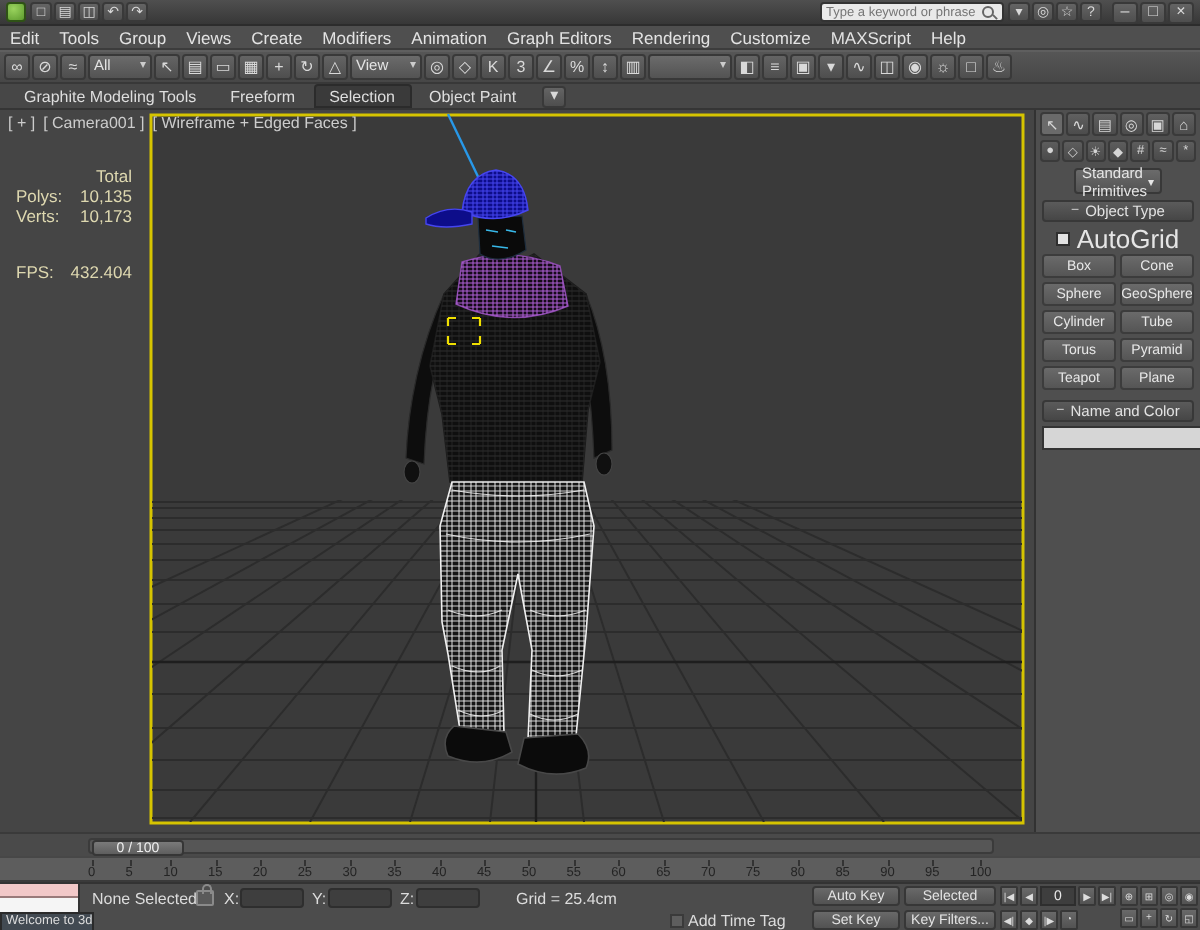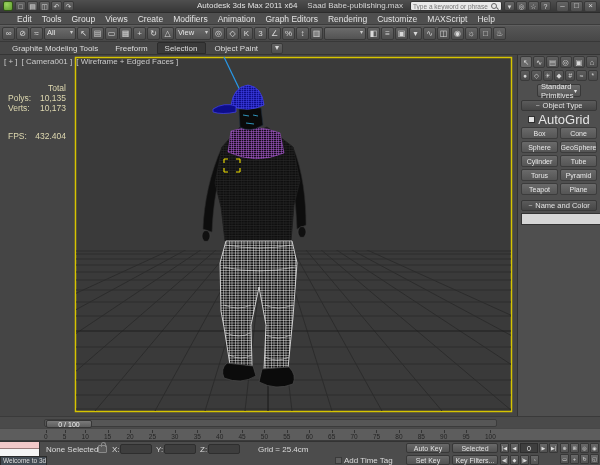--- a/index.html
+++ b/index.html
@@ -17,21 +17,21 @@
   .tbtitle .doc{margin-left:10px;color:#d5d5d5}
   .ibtn{width:13px;height:13px;background:linear-gradient(#646464,#4e4e4e);border:1px solid #393939;border-radius:2px;color:#d9d9d9;font-size:8px;line-height:1;display:flex;align-items:center;justify-content:center;flex:0 0 auto}
   .ibtn.tiny{width:11px;height:10px;font-size:7px}
   .search{display:flex;align-items:center;background:#e9e9e9;border:1px solid #333;border-radius:2px;height:10px;width:92px;padding:0 2px;gap:2px}
   .search input{border:0;background:transparent;width:76px;font-size:6.5px;color:#444;outline:none;font-family:"Liberation Sans",sans-serif}
   .mag{width:6px;height:6px;border:1px solid #666;border-radius:50%;position:relative;flex:0 0 auto}
   .mag::after{content:"";position:absolute;left:4px;top:4px;width:3px;height:1px;background:#666;transform:rotate(45deg)}
   .winbtns{display:flex;gap:1px;margin-left:3px}
   .winbtns .ibtn{width:13px;height:11px}
   
-  .menubar{top:13px;height:12px;background:#4f4f4f;border-bottom:1px solid #3c3c3c;display:flex;align-items:center;padding:0 12px}
+  .menubar{top:13px;height:12px;background:#4f4f4f;border-bottom:1px solid #3c3c3c;display:flex;align-items:center;padding:0 0}
   .menu-item{font-size:8.5px;color:#e3e3e3;padding:0 5px;height:12px;display:flex;align-items:center}
   
   .toolbar{top:25px;height:17px;background:linear-gradient(#565656,#474747);border-top:1px solid #5f5f5f;border-bottom:1px solid #383838;display:flex;align-items:center;padding:0 2px;gap:1px}
   .dd{height:13px;background:linear-gradient(#6b6b6b,#535353);border:1px solid #383838;border-radius:2px;color:#e4e4e4;font-size:7.5px;display:flex;padding:0 2px;gap:2px;flex:0 0 auto}
   .dd .dd-arrow{font-size:6px;color:#ccc}
   [data-name="selection-filter-dropdown"]{width:32px;justify-content:space-between}
   [data-name="reference-coordinate-system-dropdown"]{width:36px;justify-content:space-between}
   [data-name="named-selection-sets-dropdown"]{width:42px;justify-content:flex-end}
   
   .ribbon{top:42px;height:13px;background:#474747;border-bottom:1px solid #353535;display:flex;align-items:flex-end;padding:0 4px;gap:1px}
@@ -108,23 +108,20 @@
 
   <div class="row titlebar" data-name="title-bar">
     <div class="applogo" data-name="3ds-max-logo-icon"></div>
     <div id="qat" style="display:flex;gap:1px" data-name="quick-access-toolbar">
         <div class="ibtn tiny" data-name="new-scene-icon">□</div>
         <div class="ibtn tiny" data-name="open-file-icon">▤</div>
         <div class="ibtn tiny" data-name="save-file-icon">◫</div>
         <div class="ibtn tiny" data-name="undo-icon">↶</div>
         <div class="ibtn tiny" data-name="redo-icon">↷</div>
       </div>
-    <div class="tbtitle" data-name="window-title">
-      <span data-name="app-title">Autodesk 3ds Max 2011 x64</span><span class="doc" data-name="document-title">Saad Babe-publishing.max</span>
-    </div>
     <div style="flex:1"></div>
     <div class="search" data-name="infocenter-search">
       <input data-name="search-input" placeholder="Type a keyword or phrase" style="">
       <span class="mag" data-name="search-icon"></span>
     </div>
     <div id="icicons" style="display:flex;gap:1px" data-name="infocenter-icons">
         <div class="ibtn tiny" data-name="search-dropdown-icon">▾</div>
         <div class="ibtn tiny" data-name="communication-center-icon">◎</div>
         <div class="ibtn tiny" data-name="favorites-icon">☆</div>
         <div class="ibtn tiny" data-name="help-icon">?</div>

